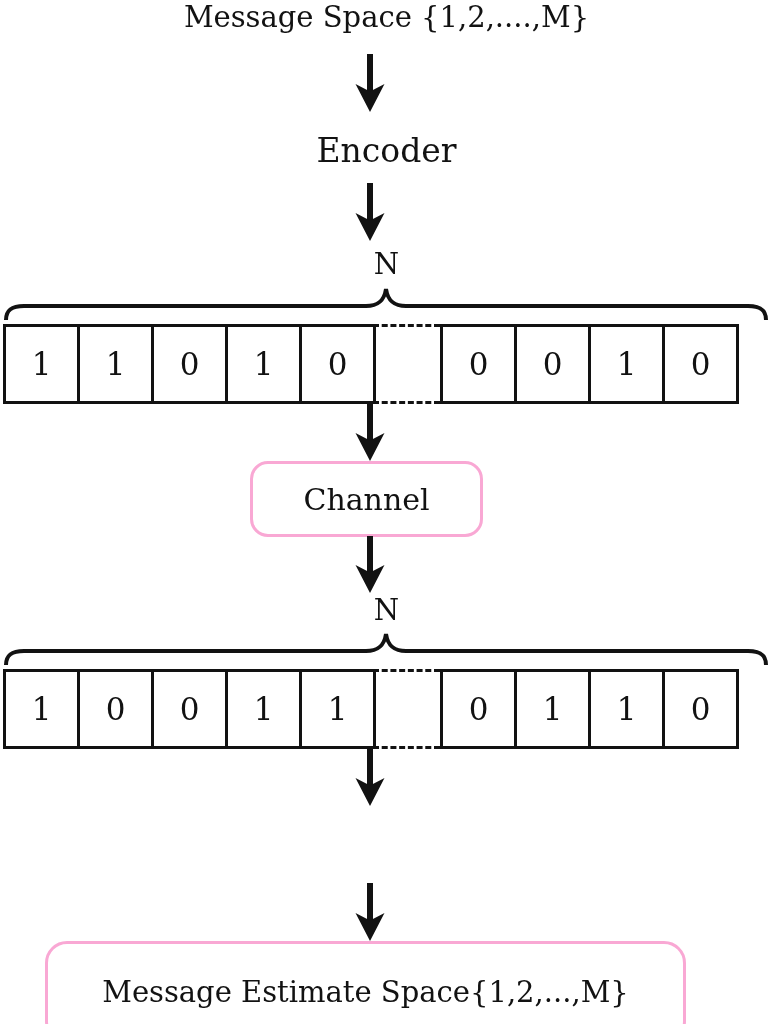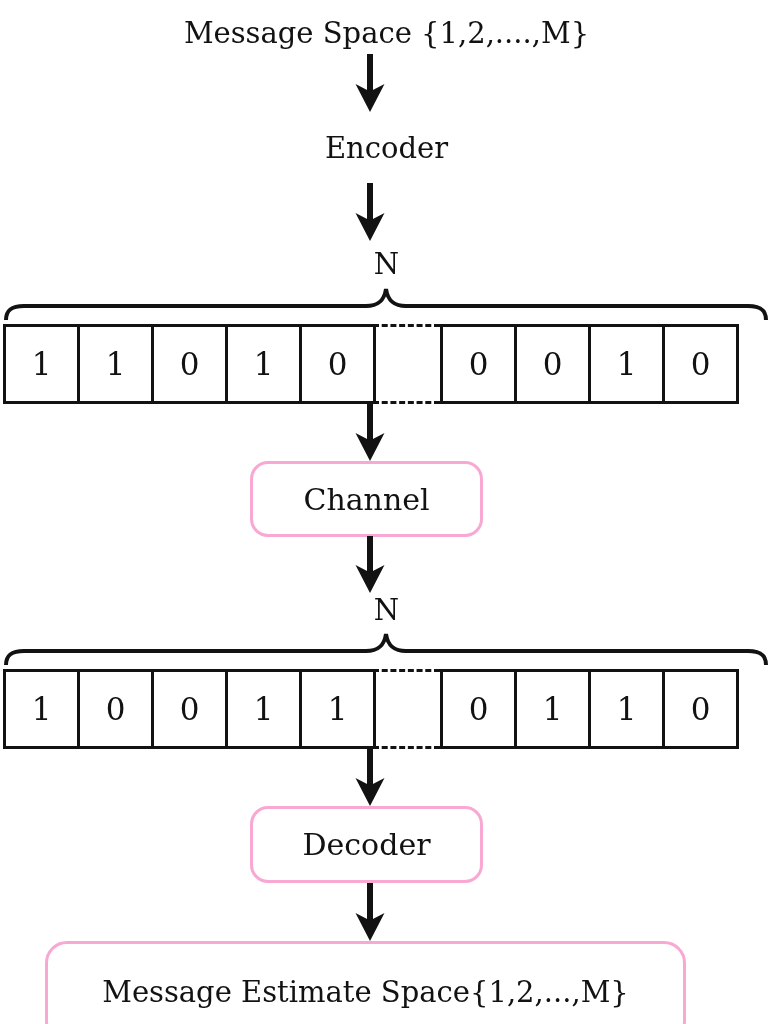--- a/index.html
+++ b/index.html
@@ -8,22 +8,22 @@
     width:773px;height:1024px;
     background:#ffffff;
     font-family:"DejaVu Serif","Liberation Serif",serif;
     color:#121212;
     overflow:hidden;
   }
   .centered-text{
     position:absolute;left:0;width:773px;
     text-align:center;
   }
-  .title-text{top:16px;font-size:29px;}
-  .stage-label{font-size:29px;}
+  .title-text{top:0;font-size:29px;}
+  .stage-label{font-size:33px;}
   .n-label{font-size:29px;}
   .arrow{position:absolute;width:36px;}
   .brace{position:absolute;left:3px;width:766px;height:34px;}
   .bit-row{
     position:absolute;left:3px;width:767px;height:80px;
     display:flex;align-items:stretch;
   }
   .bit-group{display:flex;}
   .bit-cell{
     width:77px;height:80px;
@@ -132,23 +132,20 @@
       <div class="bit-cell">1</div>
       <div class="bit-cell">0</div>
     </div>
   </div>
 
   <svg class="arrow" style="left:352px;top:749px;height:57px;" viewBox="0 0 36 57">
     <line x1="18" y1="0" x2="18" y2="37" stroke="#121212" stroke-width="6"></line>
     <path d="M18 57 L3.5 29 L18 36.5 L32.5 29 Z" fill="#121212"></path>
   </svg>
 
-  <div class="rounded-box decoder-box">
-    <span>Decoder</span>
-  </div>
 
   <svg class="arrow" style="left:352px;top:883px;height:58px;" viewBox="0 0 36 58">
     <line x1="18" y1="0" x2="18" y2="38" stroke="#121212" stroke-width="6"></line>
     <path d="M18 58 L3.5 30 L18 37.5 L32.5 30 Z" fill="#121212"></path>
   </svg>
 
   <div class="rounded-box estimate-box">
     <span>Message Estimate Space{1,2,...,M}</span>
   </div>
 

